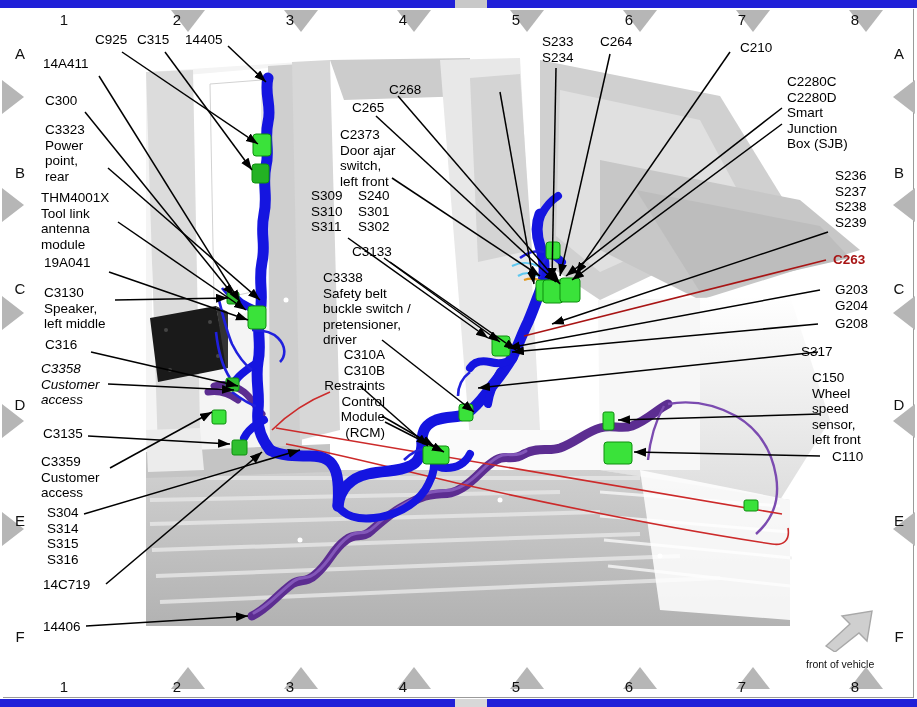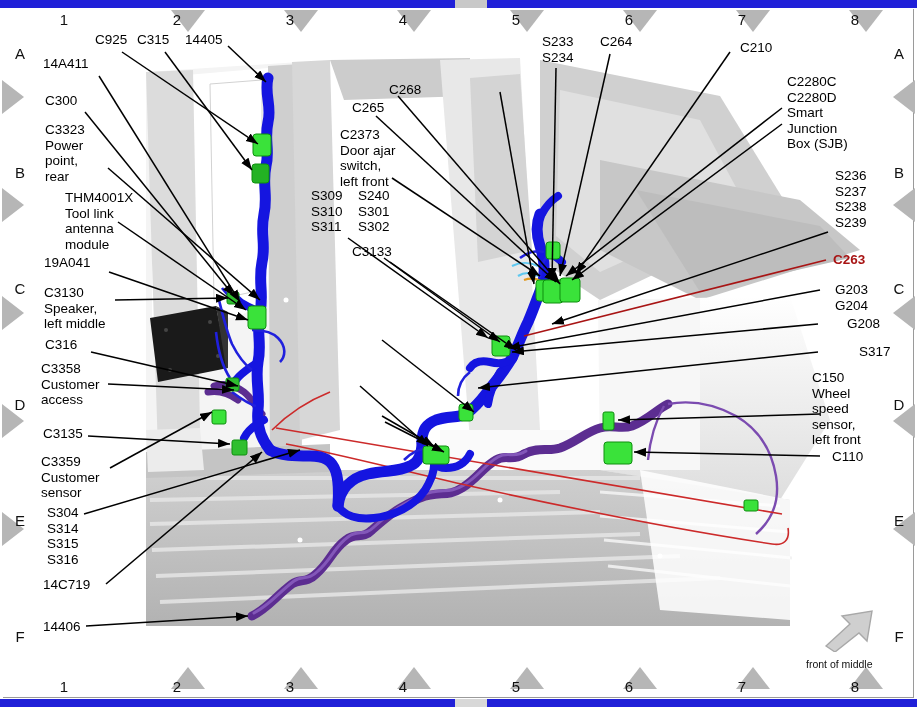--- a/index.html
+++ b/index.html
@@ -357,81 +357,92 @@
   <div class="lbl" style="left:95px;top:32px;">C925</div>
   <div class="lbl" style="left:137px;top:32px;">C315</div>
   <div class="lbl" style="left:185px;top:32px;">14405</div>
 
   <div class="lbl" style="left:43px;top:56px;">14A411</div>
   <div class="lbl" style="left:45px;top:93px;">C300</div>
   <div class="lbl" style="left:45px;top:122px;">C3323
 Power
 point,
 rear</div>
-  <div class="lbl" style="left:41px;top:190px;margin-left:24px;">THM4001X
+  <div class="lbl" style="left:41px;top:190px;">THM4001X
 Tool link
 antenna
 module</div>
   <div class="lbl" style="left:44px;top:255px;">19A041</div>
   <div class="lbl" style="left:44px;top:285px;">C3130
 Speaker,
 left middle</div>
   <div class="lbl" style="left:45px;top:337px;">C316</div>
-  <div class="lbl" style="left:41px;top:361px;">C3358
+  <div class="lbl" style="left:41px;top:361px;font-style:italic;">C3358
 Customer
 access</div>
   <div class="lbl" style="left:43px;top:426px;text-align:center;">C3135</div>
   <div class="lbl" style="left:41px;top:454px;">C3359
 Customer
-sensor</div>
+access</div>
   <div class="lbl" style="left:47px;top:505px;">S304
 S314
 S315
 S316</div>
   <div class="lbl" style="left:43px;top:577px;">14C719</div>
   <div class="lbl" style="left:43px;top:619px;">14406</div>
 
   <div class="lbl" style="left:389px;top:82px;">C268</div>
   <div class="lbl" style="left:352px;top:100px;">C265</div>
   <div class="lbl" style="left:340px;top:127px;">C2373
 Door ajar
 switch,
 left front</div>
   <div class="lbl" style="left:311px;top:188px;">S309
 S310
 S311</div>
   <div class="lbl" style="left:358px;top:188px;">S240
 S301
 S302</div>
   <div class="lbl" style="left:352px;top:244px;">C3133</div>
+  <div class="lbl" style="left:323px;top:270px;">C3338
+Safety belt
+buckle switch /
+pretensioner,
+driver</div>
+  <div class="lbl r" style="left:255px;top:347px;width:130px;">C310A
+C310B
+Restraints
+Control
+Module
+(RCM)</div>
 
   <div class="lbl" style="left:542px;top:34px;">S233
 S234</div>
   <div class="lbl" style="left:600px;top:34px;">C264</div>
   <div class="lbl" style="left:740px;top:40px;">C210</div>
 
   <div class="lbl" style="left:787px;top:74px;">C2280C
 C2280D
 Smart
 Junction
 Box (SJB)</div>
   <div class="lbl" style="left:835px;top:168px;">S236
 S237
 S238
 S239</div>
   <div class="lbl red" style="left:833px;top:252px;">C263</div>
   <div class="lbl" style="left:835px;top:282px;">G203
 G204</div>
-  <div class="lbl" style="left:835px;top:316px;margin-left:12px;">G208</div>
-  <div class="lbl" style="left:859px;top:344px;">S317</div>
+  <div class="lbl" style="left:835px;top:316px;">G208</div>
+  <div class="lbl" style="left:801px;top:344px;">S317</div>
   <div class="lbl" style="left:812px;top:370px;">C150
 Wheel
 speed
 sensor,
 left front</div>
   <div class="lbl" style="left:832px;top:449px;">C110</div>
 
   <svg style="position:absolute;left:820px;top:608px;" width="60" height="44">
     <path d="M6,38 L30,16 L22,8 L52,3 L47,33 L39,25 L15,44 Z" fill="#cfcfcf" stroke="#a8a8a8" stroke-width="1.4"></path>
   </svg>
-  <div class="foot" style="left:806px;top:658px;">front of middle</div>
+  <div class="foot" style="left:806px;top:658px;">front of vehicle</div>
 
 </div>
 
 </body></html>

